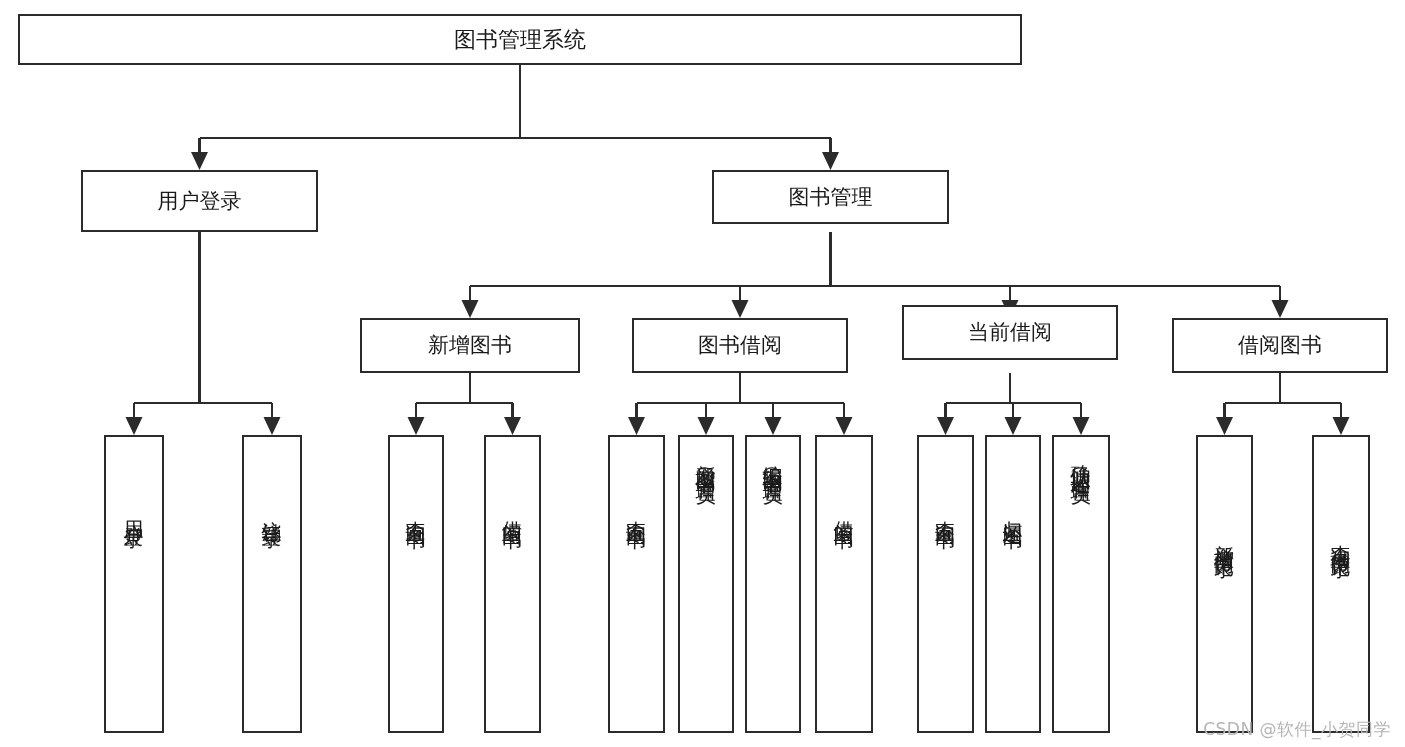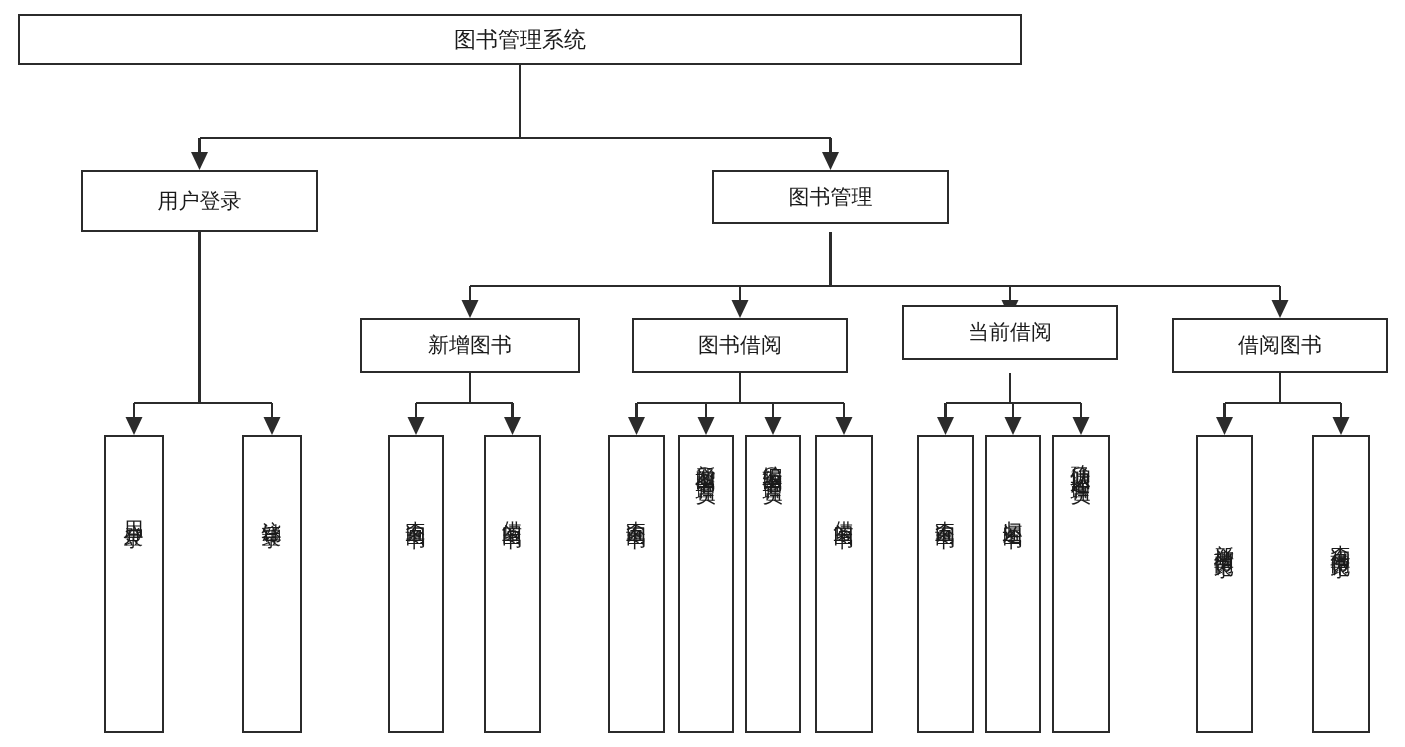--- a/index.html
+++ b/index.html
@@ -196,13 +196,14 @@
       <div class="node-box lvl-leaf leaf-box" id="node-leaf-confirm-return-admin" style="left: 1052px; top: 435px; width: 58px; height: 298px; border-color: rgb(43, 43, 43); background: rgb(255, 255, 255);">
         <span class="node-label" style="color: rgb(26, 26, 26);">确认归还（管理员）</span>
       </div>
       <div class="node-box lvl-leaf leaf-box leaf-low" id="node-leaf-add-borrow-record" style="left: 1196px; top: 435px; width: 57px; height: 298px; border-color: rgb(43, 43, 43); background: rgb(255, 255, 255);">
         <span class="node-label" style="color: rgb(26, 26, 26);">新增借阅记录</span>
       </div>
       <div class="node-box lvl-leaf leaf-box leaf-low" id="node-leaf-query-borrow-record" style="left: 1312px; top: 435px; width: 58px; height: 298px; border-color: rgb(43, 43, 43); background: rgb(255, 255, 255);">
         <span class="node-label" style="color: rgb(26, 26, 26);">查询借阅记录</span>
       </div>
     </div>
+  <div class="watermark">CSDN @软件_小贺同学</div>
 </div>
 
 </body></html>

